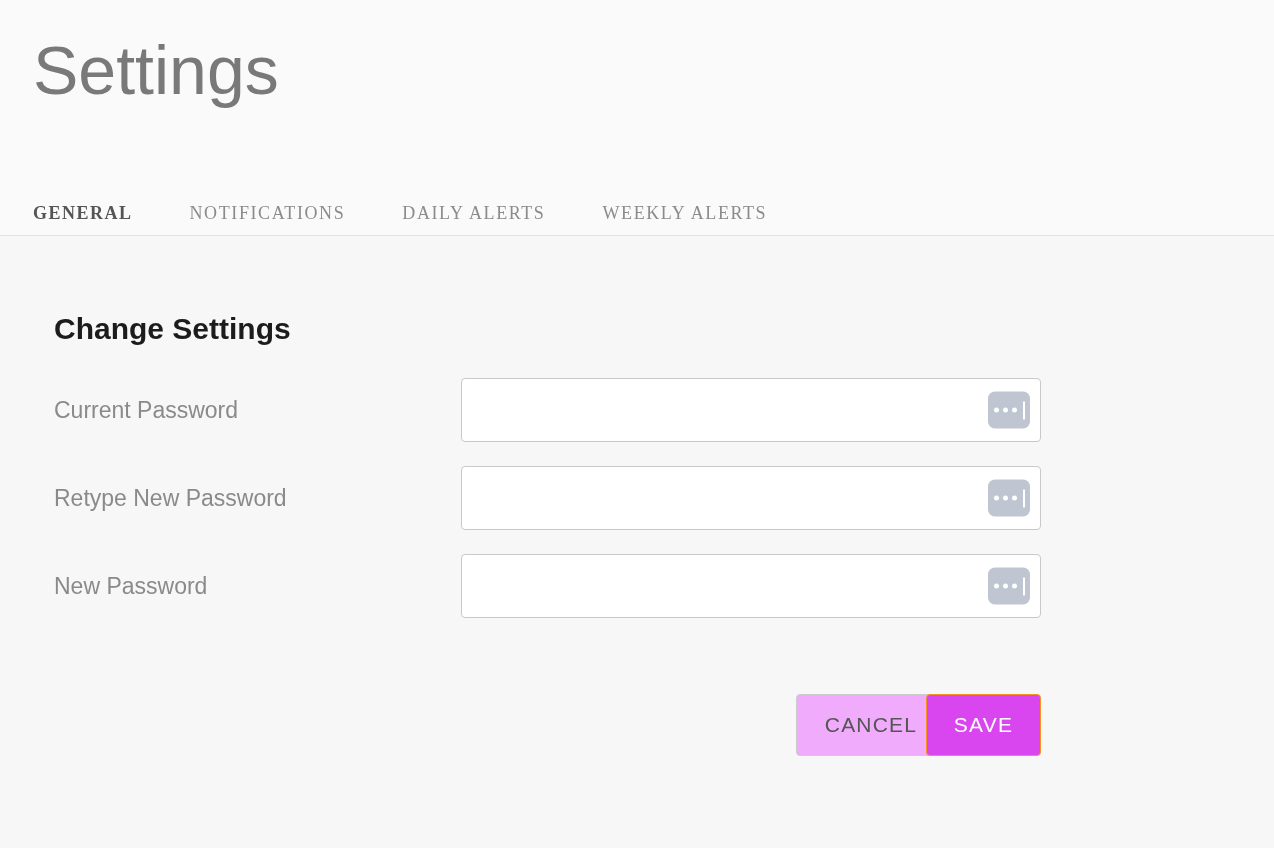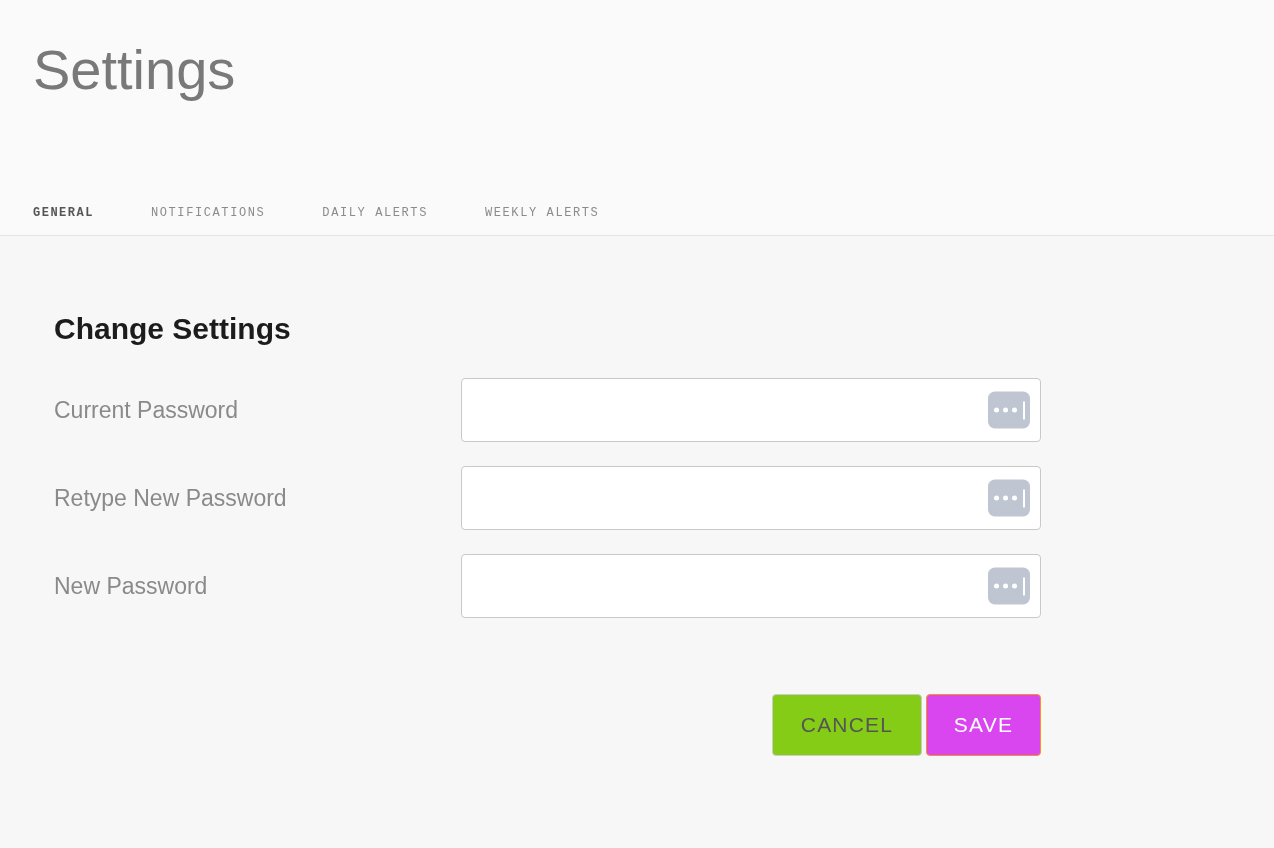--- a/index.html
+++ b/index.html
@@ -30,51 +30,51 @@
     width: 1274px;
     height: 236px;
     background: #fafafa;
     border-bottom: 1px solid #e4e4e4;
     box-sizing: border-box;
   }
   .page-title {
     position: absolute;
     left: 33px;
     top: 38px;
-    font-size: 56px;
+    font-size: 68px;
     font-weight: 300;
     color: #797979;
     letter-spacing: 0px;
     line-height: 64px;
     white-space: nowrap;
   }
 
   
   .tabbar {
     position: absolute;
     left: 33px;
     top: 186px;
     display: flex;
     align-items: flex-end;
     height: 40px;
   }
   .tab {
-    font-size: 12px;
+    font-size: 18px;
     color: #8b8b8b;
     letter-spacing: 1.6px;
     text-transform: uppercase;
     white-space: nowrap;
     cursor: pointer;
     line-height: 26px;
     padding: 0;
     margin-right: 57px;
     font-weight: 400;
     background: none;
     border: none;
-    font-family: Liberation Mono, monospace;
+    font-family: Liberation Serif, serif;
   }
   .tab:last-child { margin-right: 4px; }
   .tab.active {
     color: #555555;
     font-weight: bold;
     letter-spacing: 1.5px;
   }
 
   
   .content {
@@ -183,23 +183,23 @@
     letter-spacing: 1.2px;
     text-transform: uppercase;
     font-family: "Liberation Sans", sans-serif;
     cursor: pointer;
     display: flex;
     align-items: center;
     justify-content: center;
     box-sizing: border-box;
   }
   .btn-cancel {
-    left: 772px;
+    left: 796px;
     width: 150px;
-    background: #84cc16;
+    background: #f0abfc;
     border: 1px solid #cccccc;
     color: #555555;
   }
   .btn-save {
     left: 926px;
     width: 115px;
     background: #d946ef;
     border: 1px solid #f7931e;
     color: #ffffff;
   }

